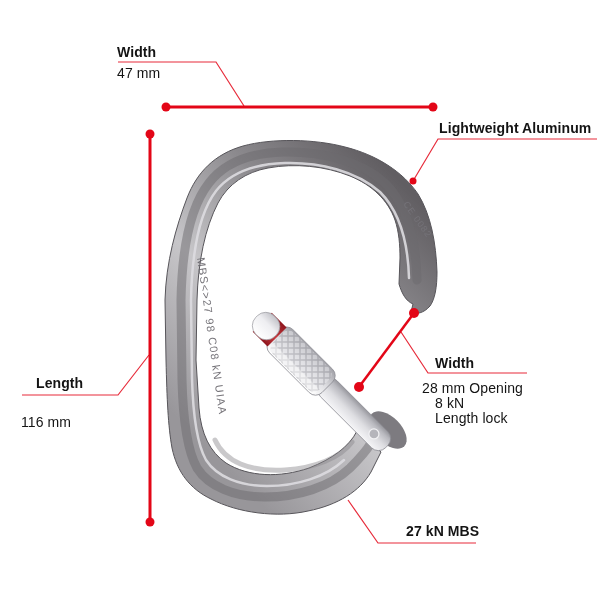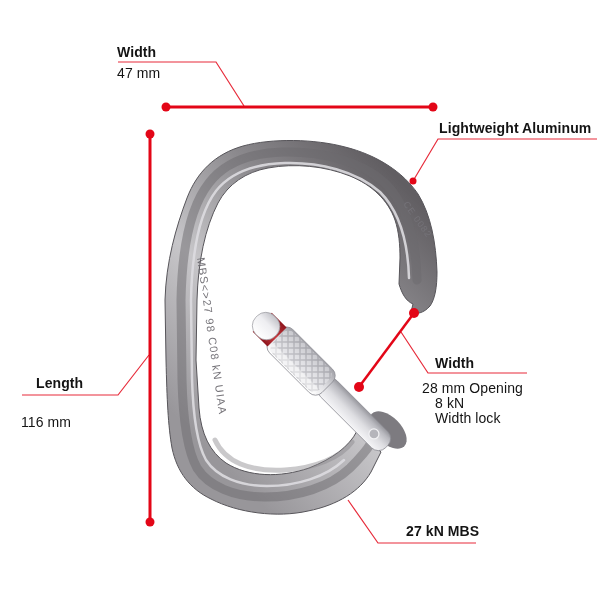--- a/index.html
+++ b/index.html
@@ -137,16 +137,16 @@
   <div class="lbl" style="left:117px;top:65px;">47 mm</div>
 
   <div class="lbl bold" style="left:439px;top:120px;">Lightweight Aluminum</div>
 
   <div class="lbl bold" style="left:36px;top:375px;">Length</div>
   <div class="lbl" style="left:21px;top:402px;margin-top:12px;">116 mm</div>
 
   <div class="lbl bold" style="left:435px;top:355px;">Width</div>
   <div class="lbl" style="left:422px;top:380px;">28 mm Opening</div>
   <div class="lbl" style="left:435px;top:395px;text-align:center;">8 kN</div>
-  <div class="lbl" style="left:435px;top:410px;">Width lock</div>
+  <div class="lbl" style="left:435px;top:410px;">Length lock</div>
 
   <div class="lbl bold" style="left:406px;top:523px;">27 kN MBS</div>
 </div>
 
 </body></html>

